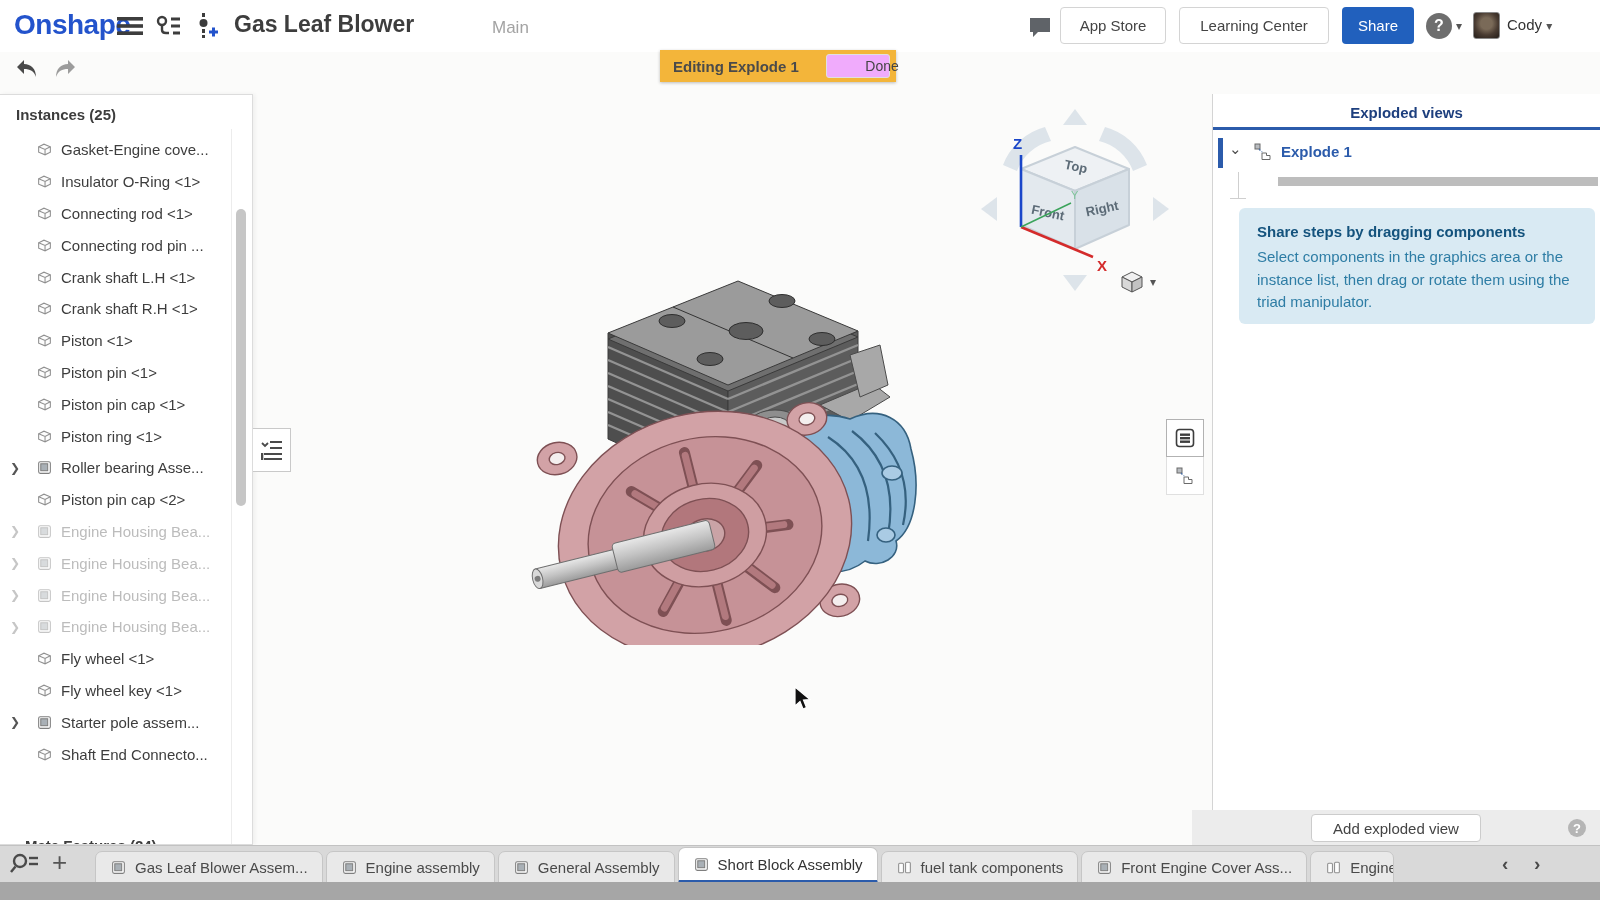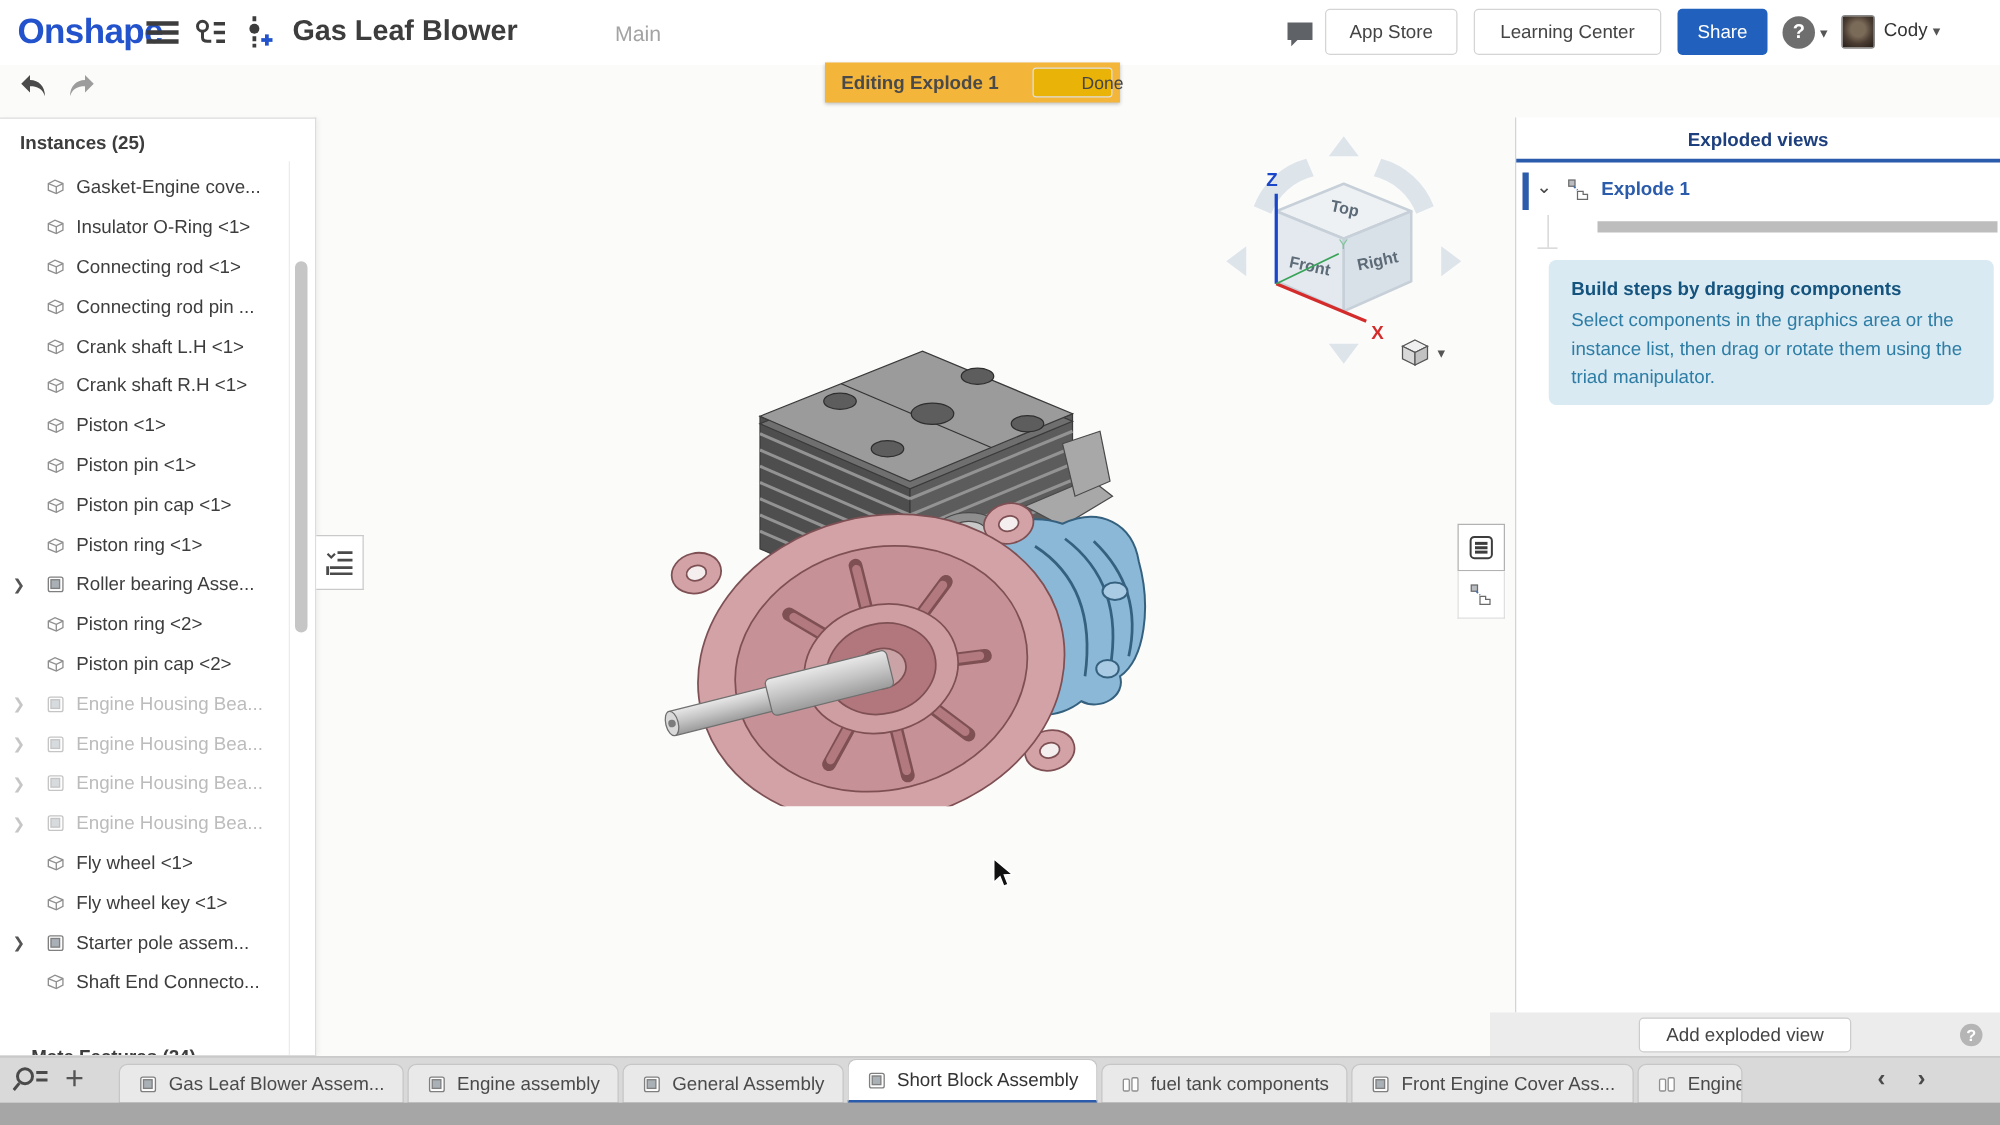--- a/index.html
+++ b/index.html
@@ -24,21 +24,21 @@
     background:radial-gradient(circle at 50% 42%, #7a6a58 0 30%, #4a3c32 60%, #241d18 100%); border:1px solid #888; cursor:pointer; }
   #user-name { position:absolute; left:1507px; top:16px; font-size:15px; color:#333; cursor:pointer; }
 
   
   .toolicon { position:absolute; top:58px; width:28px; height:24px; cursor:pointer; }
 
   
   #banner { position:absolute; left:648px; top:50px; width:236px; height:32px; background:#f3b53a;
     display:flex; align-items:center; box-shadow:0 1px 3px rgba(0,0,0,.25);margin-left:12px; }
   #banner-label { margin-left:13px; font-size:15px; font-weight:bold; color:#4a4a4a; flex:1; }
-  #done-btn { margin-right:6px; width:64px; height:24px; background:#eab308; border:1px solid #e0e0e0; border-radius:3px;
+  #done-btn { margin-right:6px; width:64px; height:24px; background:#f0abfc; border:1px solid #e0e0e0; border-radius:3px;
     font-size:14px; color:#444; display:flex; align-items:center; justify-content:center; cursor:pointer;padding-left:48px; }
 
   
   #left-panel { position:absolute; left:0; top:94px; width:253px; height:751px; background:#fff;
     border:1px solid #dcdcdc; border-left:none; box-shadow:2px 0 4px rgba(0,0,0,.05); overflow:hidden;text-decoration:underline; }
   #instances-title { position:absolute; left:16px; top:11px; font-size:15px; font-weight:bold; color:#3d3d3d; }
   #instance-list { position:absolute; left:0; top:39px; width:230px; }
   .inst-row { height:31.8px; display:flex; align-items:center; padding-left:10px; font-size:15px; color:#3d3d3d;
     white-space:nowrap; overflow:hidden; cursor:pointer; }
   .inst-caret { width:26px; font-size:12px; color:#555; flex:0 0 26px; }
@@ -259,28 +259,20 @@
             </svg></span>
           <span>Piston ring &lt;1&gt;</span>
         </div>
         <div class="inst-row">
           <span class="inst-caret">❯</span>
           <span class="inst-icon"><svg width="17" height="17" viewBox="0 0 16 16">
               <rect x="2.5" y="2.5" width="11" height="11" rx="1.5" fill="#fdfdfd" stroke="#7f7f7f"></rect>
               <rect x="4.5" y="4.5" width="6.5" height="6.5" fill="#a9b0b6" stroke="#7f7f7f"></rect>
             </svg></span>
           <span>Roller bearing Asse...</span>
-        </div>
-        <div class="inst-row">
-          <span class="inst-caret"></span>
-          <span class="inst-icon"><svg width="17" height="17" viewBox="0 0 16 16">
-              <path d="M2.5 10.5 V5.5 L7.5 3 L13.5 5.5 V10.5 L8.5 13 Z" fill="#fdfdfd" stroke="#8f8f8f"></path>
-              <path d="M2.5 5.5 L8.5 8 L13.5 5.5 M8.5 8 V13" fill="none" stroke="#8f8f8f"></path>
-            </svg></span>
-          <span>Piston ring &lt;2&gt;</span>
         </div>
         <div class="inst-row">
           <span class="inst-caret"></span>
           <span class="inst-icon"><svg width="17" height="17" viewBox="0 0 16 16">
               <path d="M2.5 10.5 V5.5 L7.5 3 L13.5 5.5 V10.5 L8.5 13 Z" fill="#fdfdfd" stroke="#8f8f8f"></path>
               <path d="M2.5 5.5 L8.5 8 L13.5 5.5 M8.5 8 V13" fill="none" stroke="#8f8f8f"></path>
             </svg></span>
           <span>Piston pin cap &lt;2&gt;</span>
         </div>
         <div class="inst-row suppressed">
@@ -539,21 +531,21 @@
         <rect x="2" y="2" width="5" height="5" fill="#b9bcc0" stroke="#6a6a6a"></rect>
         <path d="M6 7 L9 10" stroke="#4a6fa5" stroke-width="1.4" stroke-dasharray="2 1.6"></path>
         <path d="M9 11 L9 17.5 L17 17.5 L17 13.5 L13.5 13.5 L13.5 11 Z" fill="#fff" stroke="#6a6a6a"></path>
       </svg>
       <span id="explode-name">Explode 1</span>
     </div>
     <div id="tree-vline"></div>
     <div id="tree-tick"></div>
     <div id="explode-slider"></div>
     <div id="tip-box">
-      <div id="tip-title">Build steps by dragging components</div>
+      <div id="tip-title">Share steps by dragging components</div>
       <div id="tip-body">Select components in the graphics area or the instance list, then drag or rotate them using the triad manipulator.</div>
     </div>
   </div>
   <div id="right-footer">
     <button id="add-exploded-btn">Add exploded view</button>
     <div id="footer-help">?</div>
   </div>
 
   <div id="tabbar">
     <div id="tab-search">

